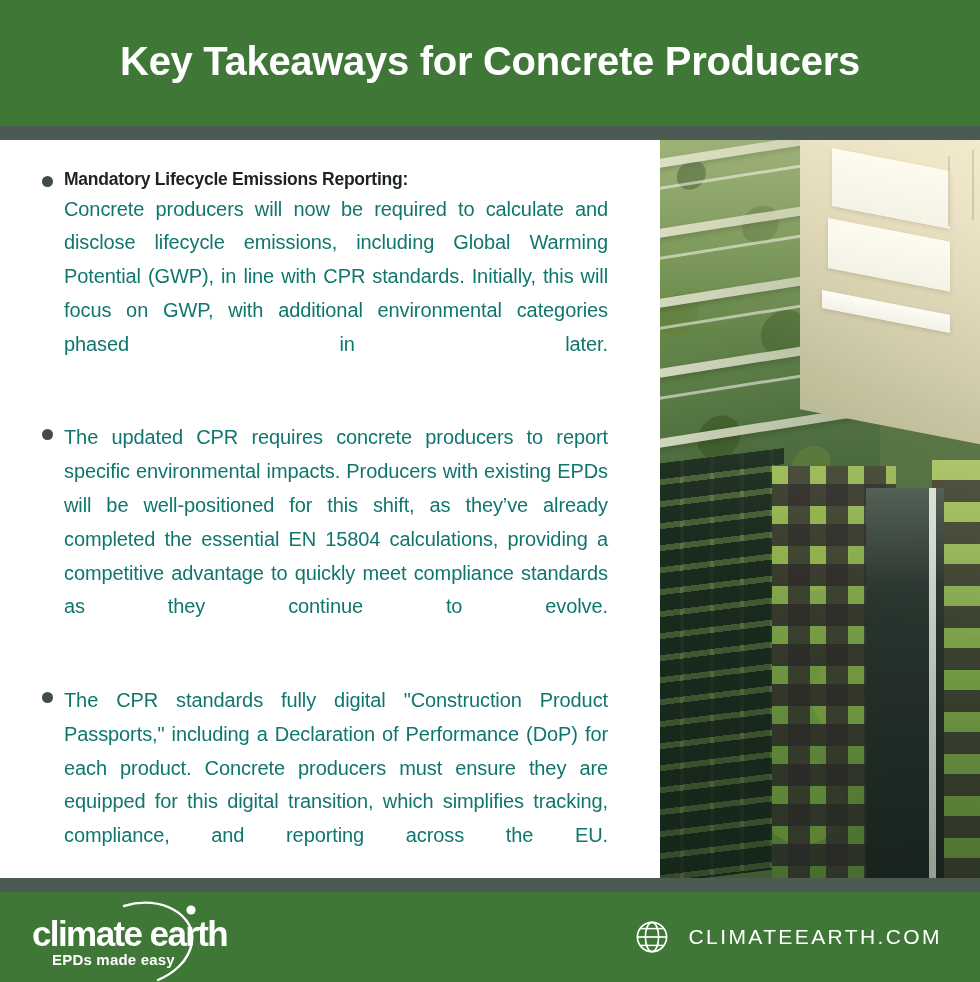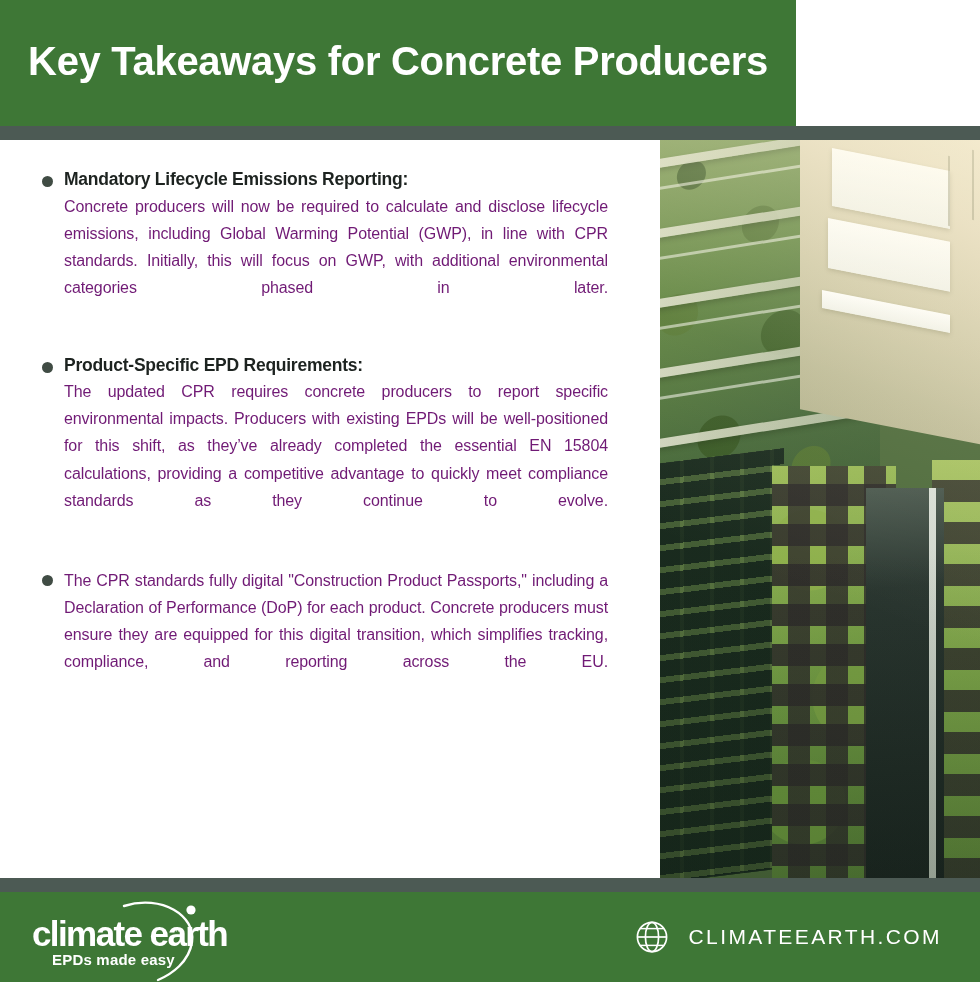--- a/index.html
+++ b/index.html
@@ -19,21 +19,21 @@
     width: 980px;
     height: 982px;
     background: #ffffff;
     overflow: hidden;
   }
 
   
   .header {
     position: absolute;
     left: 0; top: 0;
-    width: 796px;
+    width: 980px;
     height: 126px;
     background: #3e7736;
     display: flex;
     align-items: center;
     justify-content: center;
   }
   .header-title {
     color: #ffffff;
     font-size: 40px;
     font-weight: bold;
@@ -91,23 +91,23 @@
     padding-left: 28px;
     font-size: 17.5px;
     font-weight: bold;
     color: #1d2320;
     letter-spacing: -0.25px;
     line-height: 1.35;
   }
   .bullet-body {
     margin: 0;
     padding-left: 28px;
-    font-size: 16px;
+    font-size: 20px;
     line-height: 1.69;
-    color: #701a75;
+    color: #0f766e;
     text-align: justify;
     text-justify: inter-word;
     letter-spacing: -0.1px;
   }
   
   .bullet-body::after {
     content: "";
     display: inline-block;
     width: 100%;
   }
@@ -332,21 +332,20 @@
   <div class="content">
 
     <div class="bullet-block">
       <span class="bullet-dot"></span>
       <p class="bullet-heading">Mandatory Lifecycle Emissions Reporting:</p>
       <p class="bullet-body">Concrete producers will now be required to calculate and disclose lifecycle emissions, including Global Warming Potential (GWP), in line with CPR standards. Initially, this will focus on GWP, with additional environmental categories phased in later.</p>
     </div>
 
     <div class="bullet-block">
       <span class="bullet-dot"></span>
-      <p class="bullet-heading">Product-Specific EPD Requirements:</p>
       <p class="bullet-body">The updated CPR requires concrete producers to report specific environmental impacts. Producers with existing EPDs will be well-positioned for this shift, as they’ve already completed the essential EN 15804 calculations, providing a competitive advantage to quickly meet compliance standards as they continue to evolve.</p>
     </div>
 
     <div class="bullet-block">
       <span class="bullet-dot"></span>
       <p class="bullet-body">The CPR standards fully digital "Construction Product Passports," including a Declaration of Performance (DoP) for each product. Concrete producers must ensure they are equipped for this digital transition, which simplifies tracking, compliance, and reporting across the EU.</p>
     </div>
 
   </div>
 

